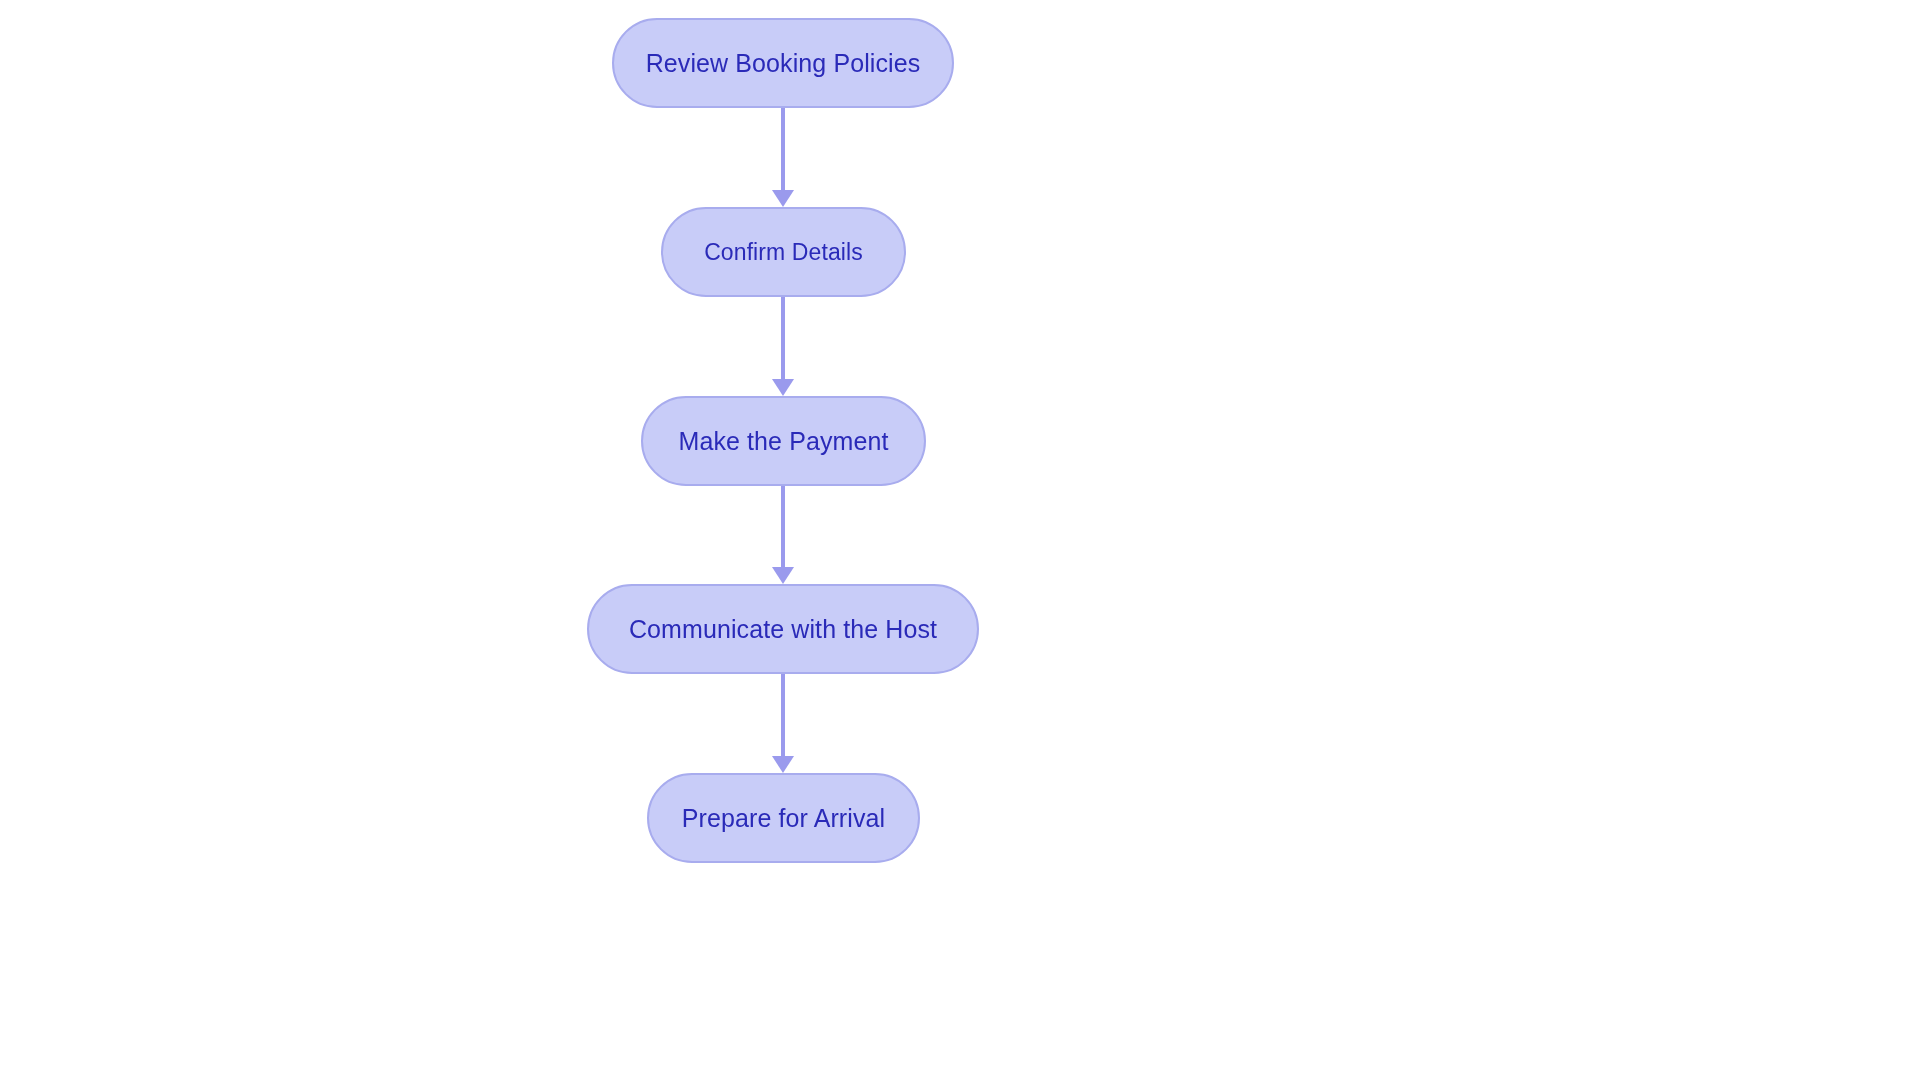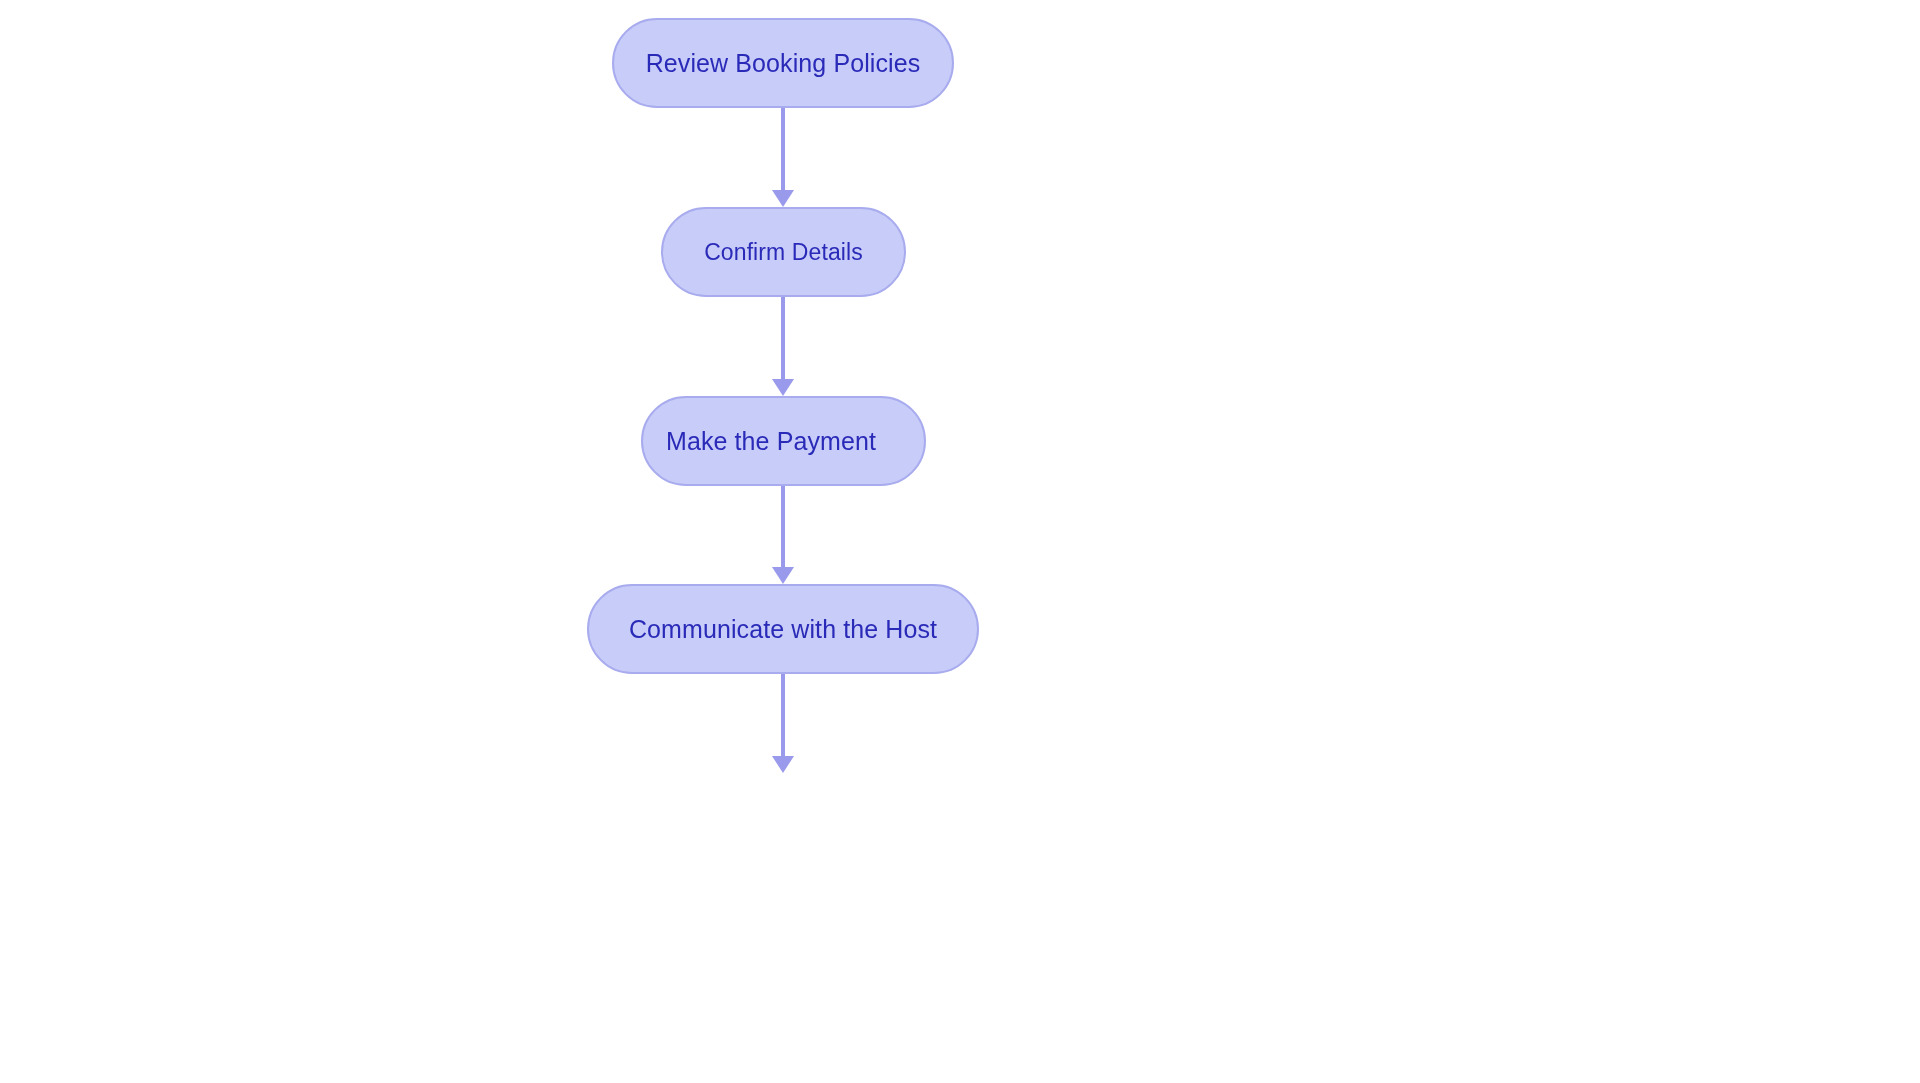--- a/index.html
+++ b/index.html
@@ -105,23 +105,26 @@
     </div>
 
     <div class="node" style="left: 612px; top: 18px; width: 342px; height: 90px; border-radius: 45px; background: rgb(200, 204, 248); border-color: rgb(168, 172, 238);">
       <span class="node-label" style="color: rgb(42, 42, 184); font-size: 25px;">Review Booking Policies</span>
     </div>
 
     <div class="node" style="left: 661px; top: 207px; width: 245px; height: 90px; border-radius: 45px; background: rgb(200, 204, 248); border-color: rgb(168, 172, 238);">
       <span class="node-label" style="color: rgb(42, 42, 184); font-size: 23px;">Confirm Details</span>
     </div>
 
-    <div class="node" style="left: 641px; top: 396px; width: 285px; height: 90px; border-radius: 45px; background: rgb(200, 204, 248); border-color: rgb(168, 172, 238); justify-content: flex-end;">
+    <div class="node" style="left: 641px; top: 396px; width: 285px; height: 90px; border-radius: 45px; background: rgb(200, 204, 248); border-color: rgb(168, 172, 238);">
       <span class="node-label" style="color: rgb(42, 42, 184); font-size: 25px;">Make the Payment</span>
     </div>
 
     <div class="node" style="left: 587px; top: 584px; width: 392px; height: 90px; border-radius: 45px; background: rgb(200, 204, 248); border-color: rgb(168, 172, 238);">
       <span class="node-label" style="color: rgb(42, 42, 184); font-size: 25px;">Communicate with the Host</span>
     </div>
 
+    <div class="node" style="left: 647px; top: 773px; width: 273px; height: 90px; border-radius: 45px; background: rgb(200, 204, 248); border-color: rgb(168, 172, 238);">
+      <span class="node-label" style="color: rgb(42, 42, 184); font-size: 25px;">Prepare for Arrival</span>
+    </div>
 
   </div>
 </div>
 
 </body></html>

